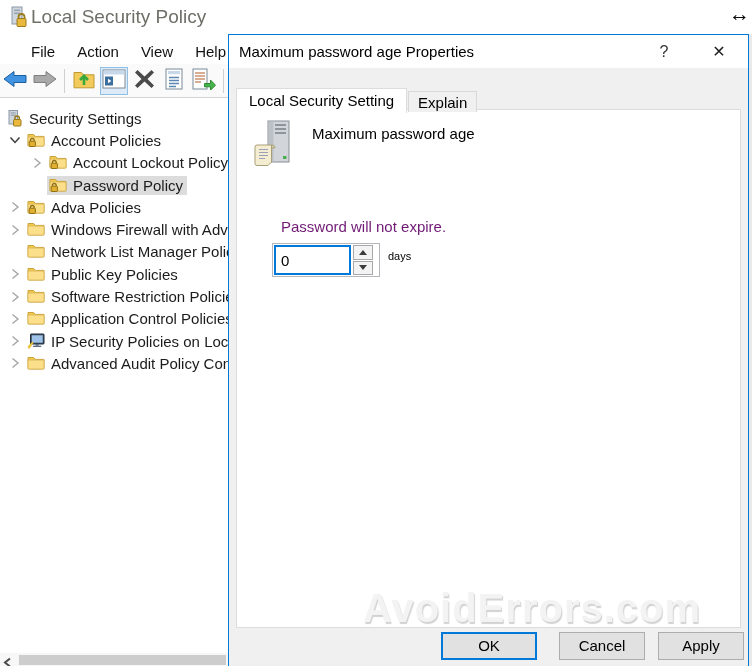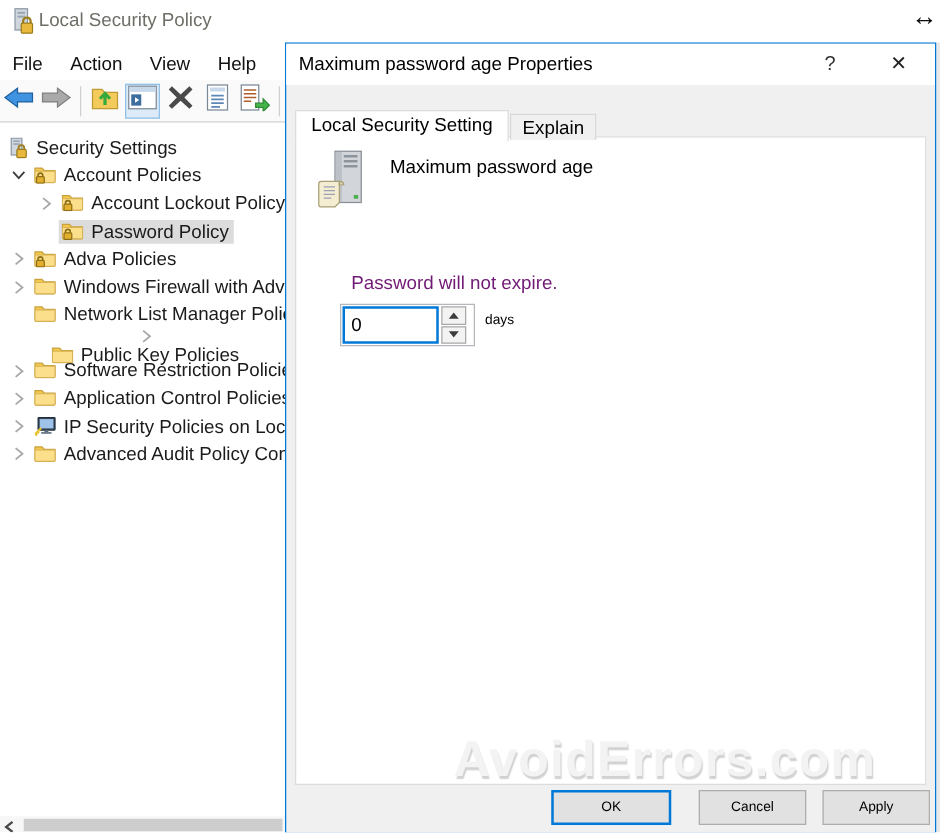--- a/index.html
+++ b/index.html
@@ -6,24 +6,24 @@
   html,body { background:#fff; }
   #app {
     position:relative; width:752px; height:666px; overflow:hidden;
     font-family:"Liberation Sans", sans-serif; background:#ffffff;
     -webkit-font-smoothing:antialiased;
   }
 
   
   .titlebar { position:absolute; left:0; top:0; width:752px; height:34px; background:#ffffff; }
   .app-icon { position:absolute; left:8px; top:6px; }
-  .title-text { position:absolute; left:31px; top:0; line-height:34px; font-size:15px; color:#6f6f68; }
+  .title-text { position:absolute; left:31px; top:0; line-height:34px; font-size:19px; color:#6f6f68; }
   .resize-cursor { position:absolute; left:729px; top:2px; font-size:21px; font-weight:bold; color:#0a0a0a; }
 
-  .menubar { position:absolute; left:0; top:40px; width:229px; height:24px; background:#fff; display:flex; }
+  .menubar { position:absolute; left:0; top:40px; width:229px; height:24px; background:#fff; display:flex;padding-left:21px; }
   .menu-item { font-size:15px; color:#111; line-height:24px; padding:0 11px; cursor:default; }
   .menu-item:first-child { padding-left:10px; }
 
   .toolbar { position:absolute; left:0; top:64px; width:229px; height:34px; background:#fafafa;
              border-bottom:1px solid #d4d4d4; display:flex; align-items:center; }
   .tbtn { width:28px; height:28px; display:flex; align-items:center; justify-content:center; margin:0 1px; }
   .tbtn.selected { background:#dcebf7; border:1px solid #90c0e6; }
   .tsep { width:1px; height:24px; background:#d0d0d0; margin:0 4px; }
 
   .tree { position:absolute; left:0; top:100px; width:229px; height:554px; background:#fff; overflow:hidden; }
@@ -73,21 +73,21 @@
             border-bottom:5px solid #3c3c3c; }
   .tri-dn { width:0; height:0; border-left:4px solid transparent; border-right:4px solid transparent;
             border-top:5px solid #3c3c3c; }
   .days-label { position:absolute; left:151px; top:140px; font-size:11px; color:#000; }
 
   .watermark { position:absolute; left:126px; top:476px; font-size:40px; font-weight:bold;
                letter-spacing:1px; color:#f3f3f3;
                text-shadow:1px 2px 1px rgba(0,0,0,0.18), -1px -1px 0 #ffffff; }
 
   .dlg-btn { position:absolute; height:28px; background:#e1e1e1; border:1px solid #adadad;
-             font-size:11px; color:#000; text-align:center; line-height:26px; }
+             font-size:15px; color:#000; text-align:center; line-height:26px; }
   .dlg-btn.default { border:2px solid #0078d7; line-height:24px; }
   .btn-ok { left:212px; top:597px; width:96px; }
   .btn-cancel { left:330px; top:597px; width:86px; }
   .btn-apply { left:429px; top:597px; width:86px; }
 </style>
 </head>
 <body>
 
 <div id="app">
 
@@ -279,21 +279,21 @@
         <span class="row-body">
           <span class="tree-ico">
             <svg width="18" height="15" viewBox="0 0 18 15">
               <path d="M1 2.5 h5.6 l1.7 1.9 H17 v8.8 a0.8 0.8 0 0 1 -0.8 0.8 H1.8 A0.8 0.8 0 0 1 1 13.2 Z" fill="#f2c94c" stroke="#c9a23e"></path>
               <path d="M1 5 H17 V13.2 a0.8 0.8 0 0 1 -0.8 0.8 H1.8 A0.8 0.8 0 0 1 1 13.2 Z" fill="#fbdf8b" stroke="#d8b254" stroke-width="0.8"></path>
             </svg>
           </span>
           <span class="tree-label">Network List Manager Polic</span>
         </span>
       </div>
-      <div class="tree-row" style="padding-left: 5px; flex-direction: column;">
+      <div class="tree-row" style="padding-left: 5px;">
         <span class="chev">
           <svg width="10" height="12" viewBox="0 0 10 12">
             <path d="M2.5 1.5 L8 6 2.5 10.5" fill="none" stroke="#a6a6a6" stroke-width="1.4"></path>
           </svg>
         </span>
         <span class="row-body">
           <span class="tree-ico">
             <svg width="18" height="15" viewBox="0 0 18 15">
               <path d="M1 2.5 h5.6 l1.7 1.9 H17 v8.8 a0.8 0.8 0 0 1 -0.8 0.8 H1.8 A0.8 0.8 0 0 1 1 13.2 Z" fill="#f2c94c" stroke="#c9a23e"></path>
               <path d="M1 5 H17 V13.2 a0.8 0.8 0 0 1 -0.8 0.8 H1.8 A0.8 0.8 0 0 1 1 13.2 Z" fill="#fbdf8b" stroke="#d8b254" stroke-width="0.8"></path>

